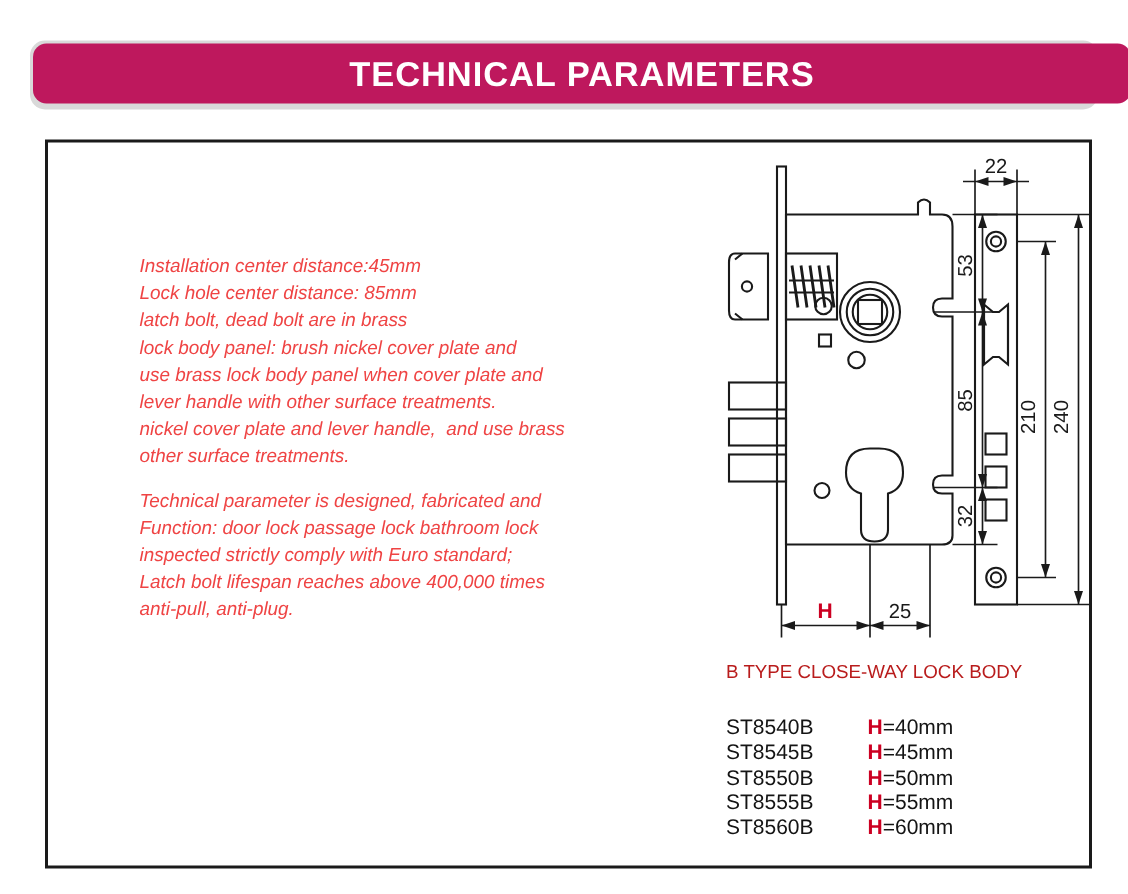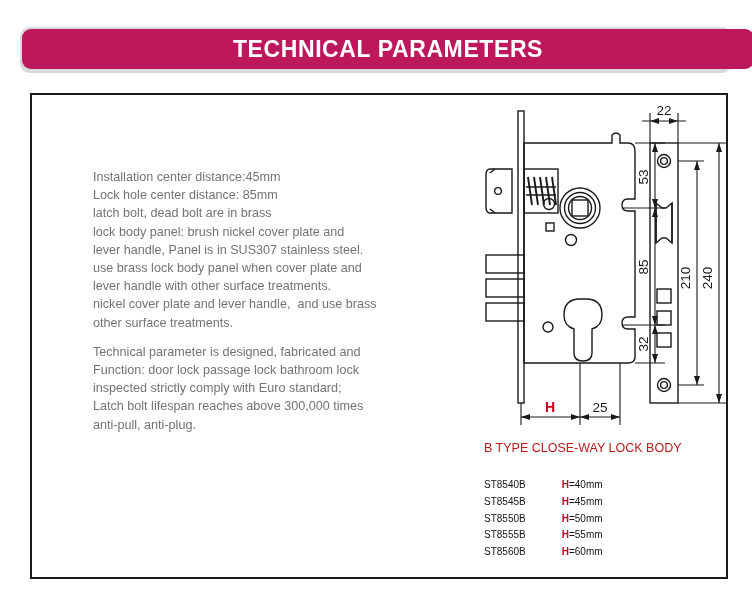--- a/index.html
+++ b/index.html
@@ -65,22 +65,23 @@
   #spec-text {
     position: absolute;
     left: 61px;
     top: 73px;
     width: 348px;
   }
   .spec-para {
     margin: 0 0 11px 0;
     font-size: 12.6px;
     line-height: 18.2px;
-    color: #737373;
-    font-family: "Liberation Sans", sans-serif;
+    color: #ef4444;
+    font-family: "Liberation Sans", sans-serif;
+    font-style: italic;
   }
   .spec-para:last-child { margin-bottom: 0; }
   .spec-line { display: block; white-space: pre; }
 
   
   #drawing {
     position: absolute;
     left: 420px;
     top: 0px;
     width: 278px;
@@ -98,21 +99,21 @@
     white-space: nowrap;
     font-family: "Liberation Sans", sans-serif;
   }
   #model-table {
     position: absolute;
     left: 452px;
     top: 382px;
     border-collapse: collapse;
   }
   #model-table td {
-    font-size: 10px;
+    font-size: 14px;
     color: #141414;
     padding: 0 0 1px 0;
     line-height: 15.8px;
     white-space: nowrap;
     font-family: "Liberation Sans", sans-serif;
   }
   #model-table td.model-code { padding-right: 36px; }
   .h-red { color: #cc0022; font-weight: bold; }
 </style>
 </head>
@@ -126,31 +127,30 @@
   </div>
 
   <div id="content-frame">
 
     <div id="spec-text">
       <p class="spec-para">
         <span class="spec-line">Installation center distance:45mm</span>
         <span class="spec-line">Lock hole center distance: 85mm</span>
         <span class="spec-line">latch bolt, dead bolt are in brass</span>
         <span class="spec-line">lock body panel: brush nickel cover plate and</span>
-        <span class="spec-line">lever handle, Panel is in SUS307 stainless steel.</span>
         <span class="spec-line">use brass lock body panel when cover plate and</span>
         <span class="spec-line">lever handle with other surface treatments.</span>
         <span class="spec-line">nickel cover plate and lever handle,  and use brass</span>
         <span class="spec-line">other surface treatments.</span>
       </p>
       <p class="spec-para">
         <span class="spec-line">Technical parameter is designed, fabricated and</span>
         <span class="spec-line">Function: door lock passage lock bathroom lock</span>
         <span class="spec-line">inspected strictly comply with Euro standard;</span>
-        <span class="spec-line">Latch bolt lifespan reaches above 300,000 times</span>
+        <span class="spec-line">Latch bolt lifespan reaches above 400,000 times</span>
         <span class="spec-line">anti-pull, anti-plug.</span>
       </p>
     </div>
 
     <div id="drawing">
       <svg width="278" height="350" viewBox="0 0 278 350">
         <g fill="none" stroke="#1a1a1a" stroke-width="1.4" stroke-linejoin="miter">
 
           <g>
             <rect x="66" y="16" width="6" height="292"></rect>

